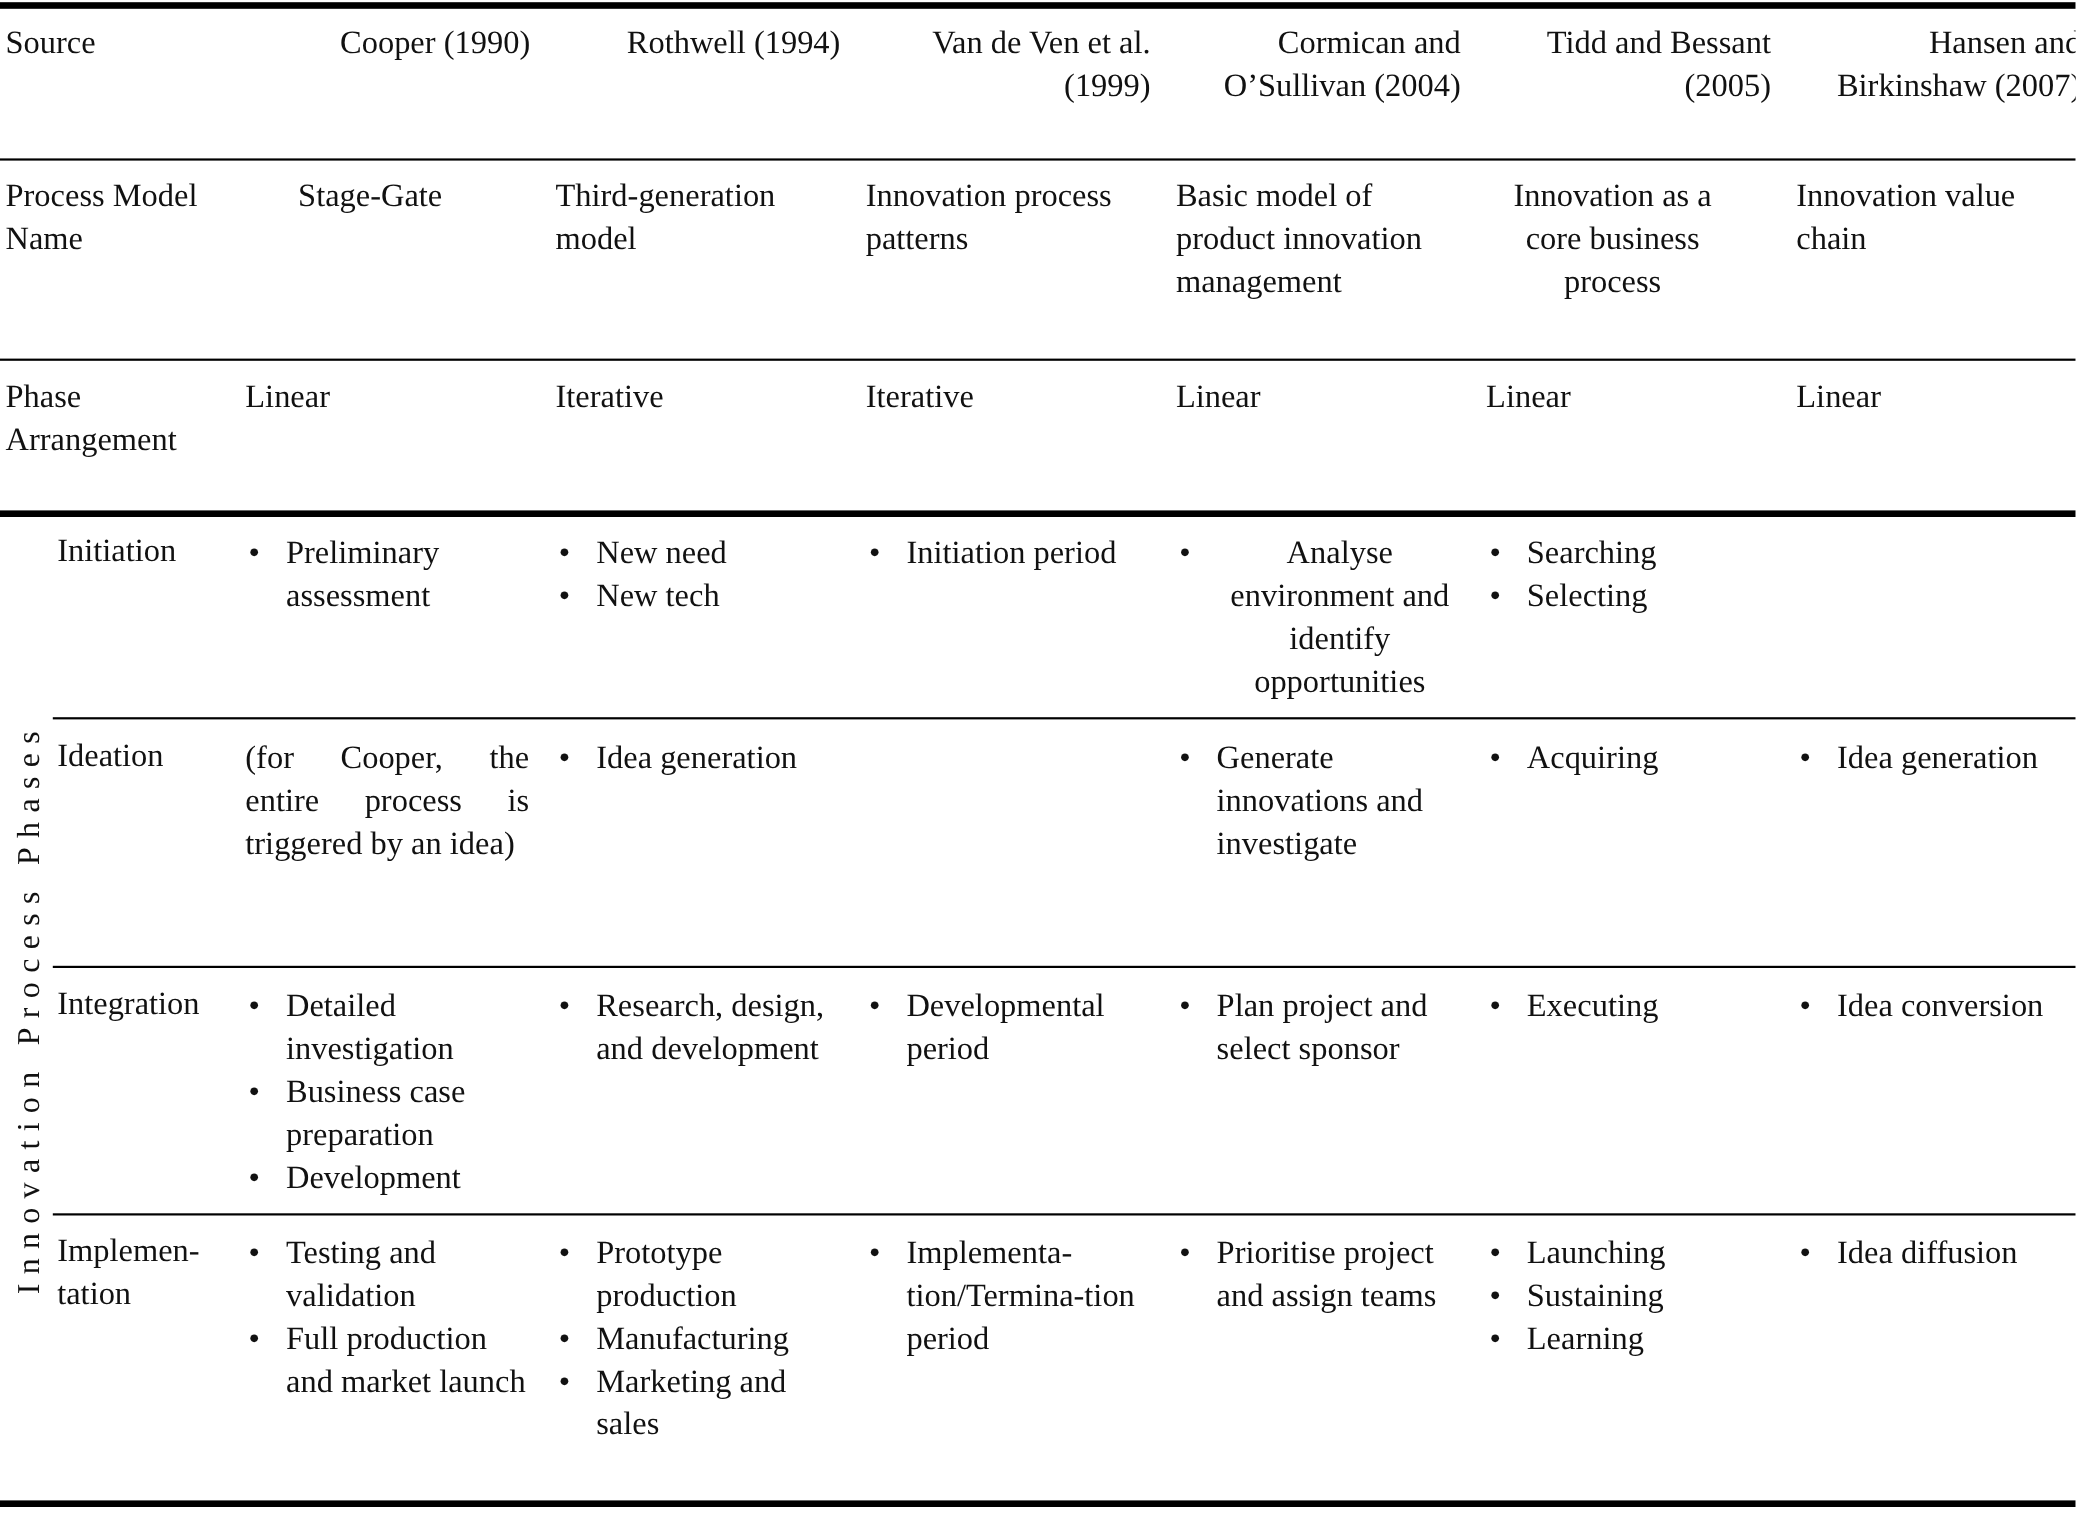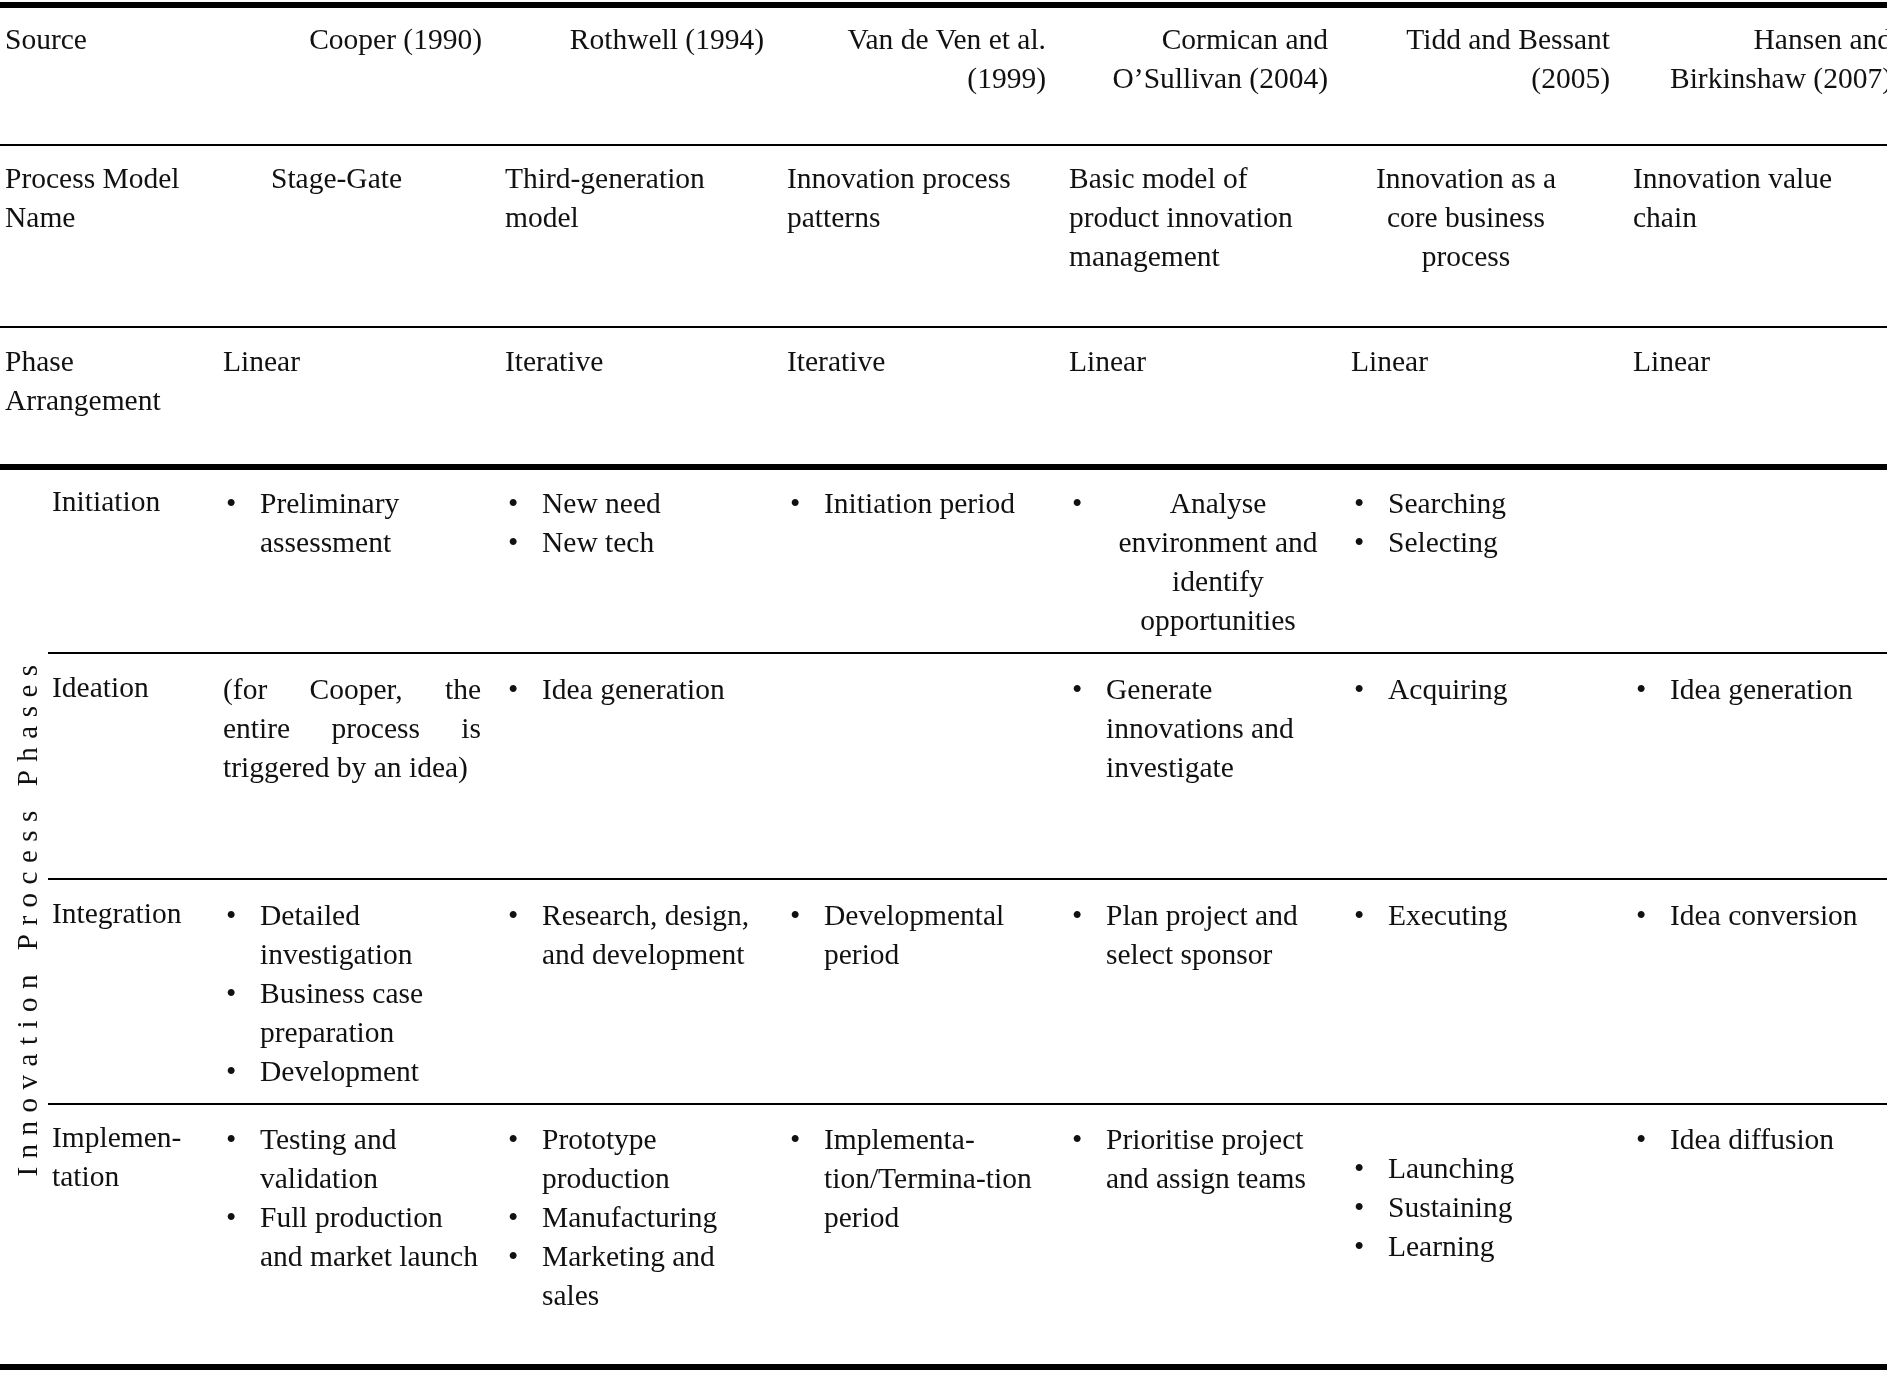--- a/index.html
+++ b/index.html
@@ -205,21 +205,21 @@
     <div class="cell" style="left: 786px; top: 1120px; width: 262px;">
       <ul class="bul">
         <li>Implementa-tion/Termina-tion period</li>
       </ul>
     </div>
     <div class="cell" style="left: 1068px; top: 1120px; width: 262px;">
       <ul class="bul">
         <li>Prioritise project and assign teams</li>
       </ul>
     </div>
-    <div class="cell" style="left: 1350px; top: 1120px; width: 262px; margin-top: 29px;">
+    <div class="cell" style="left: 1350px; top: 1120px; width: 262px;">
       <ul class="bul">
         <li>Launching</li>
         <li>Sustaining</li>
         <li>Learning</li>
       </ul>
     </div>
     <div class="cell" style="left: 1632px; top: 1120px; width: 255px;">
       <ul class="bul">
         <li>Idea diffusion</li>
       </ul>

